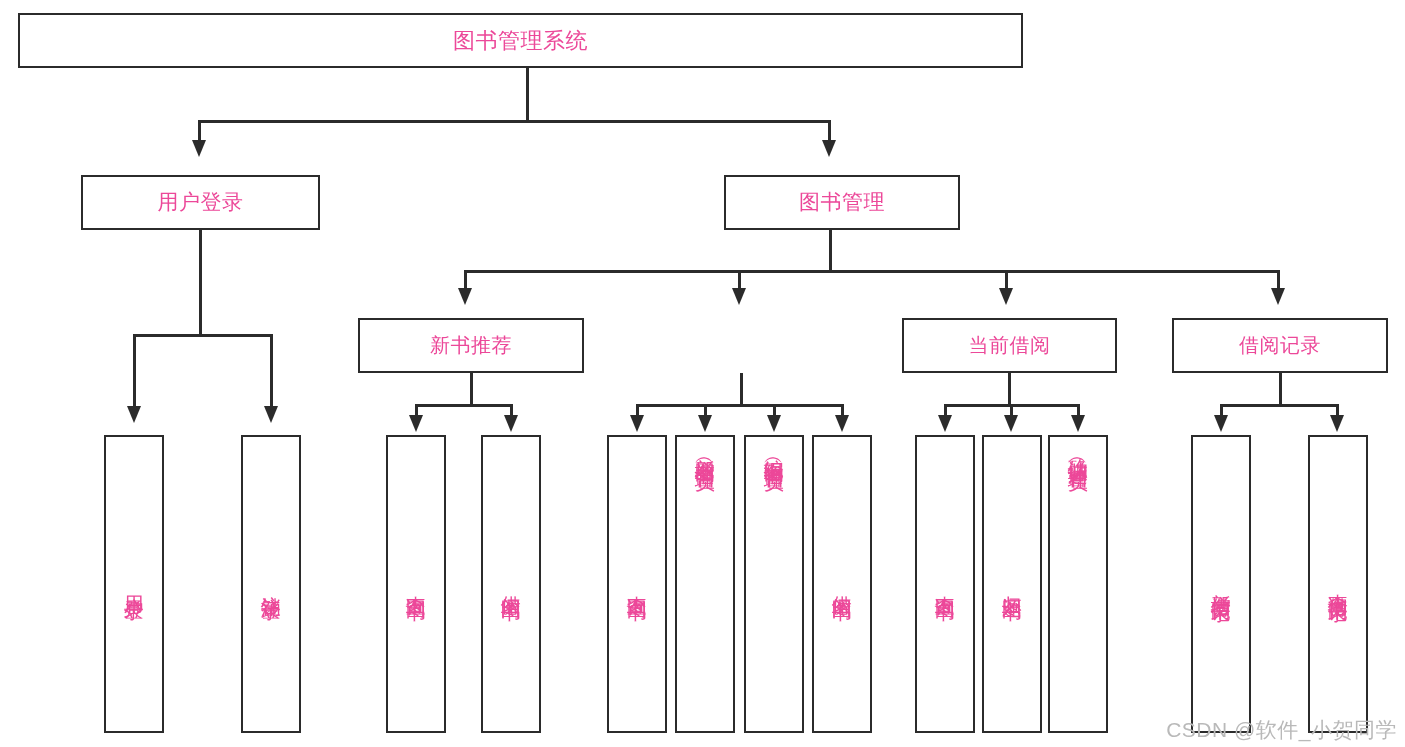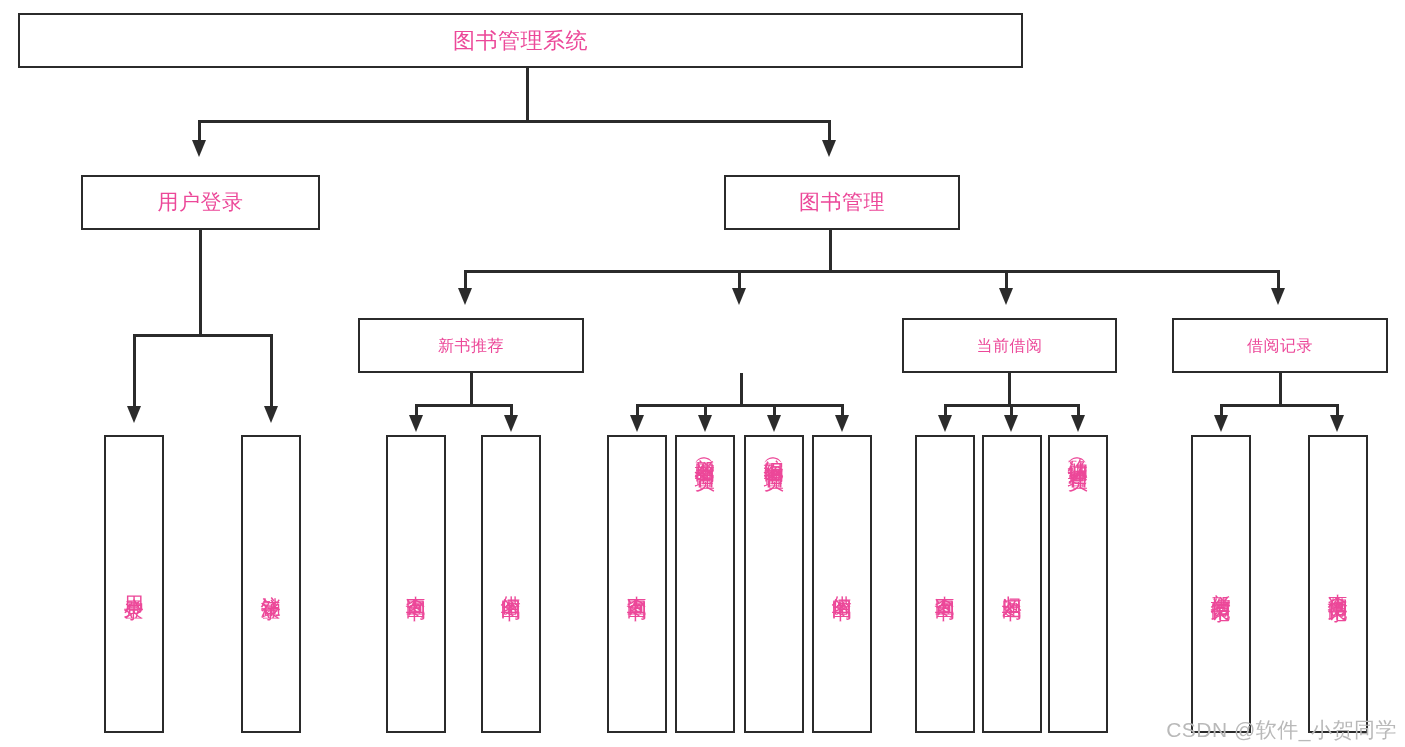--- a/index.html
+++ b/index.html
@@ -30,21 +30,21 @@
     color: #ec4899;
   }
   .node .label {
     font-size: 21px;
     line-height: 1.25;
     white-space: nowrap;
     letter-spacing: 0.5px;
   }
   .node.root .label { font-size: 22px; }
   .node.l1 .label   { font-size: 21px; }
-  .node.l2 .label   { font-size: 16px; }
+  .node.l2 .label   { font-size: 20px; }
 
   
   .node.leaf {
     align-items: flex-start;
     justify-content: center;
     padding-top: 6px;
   }
   .node.leaf .label {
     writing-mode: vertical-rl;
     text-orientation: upright;

